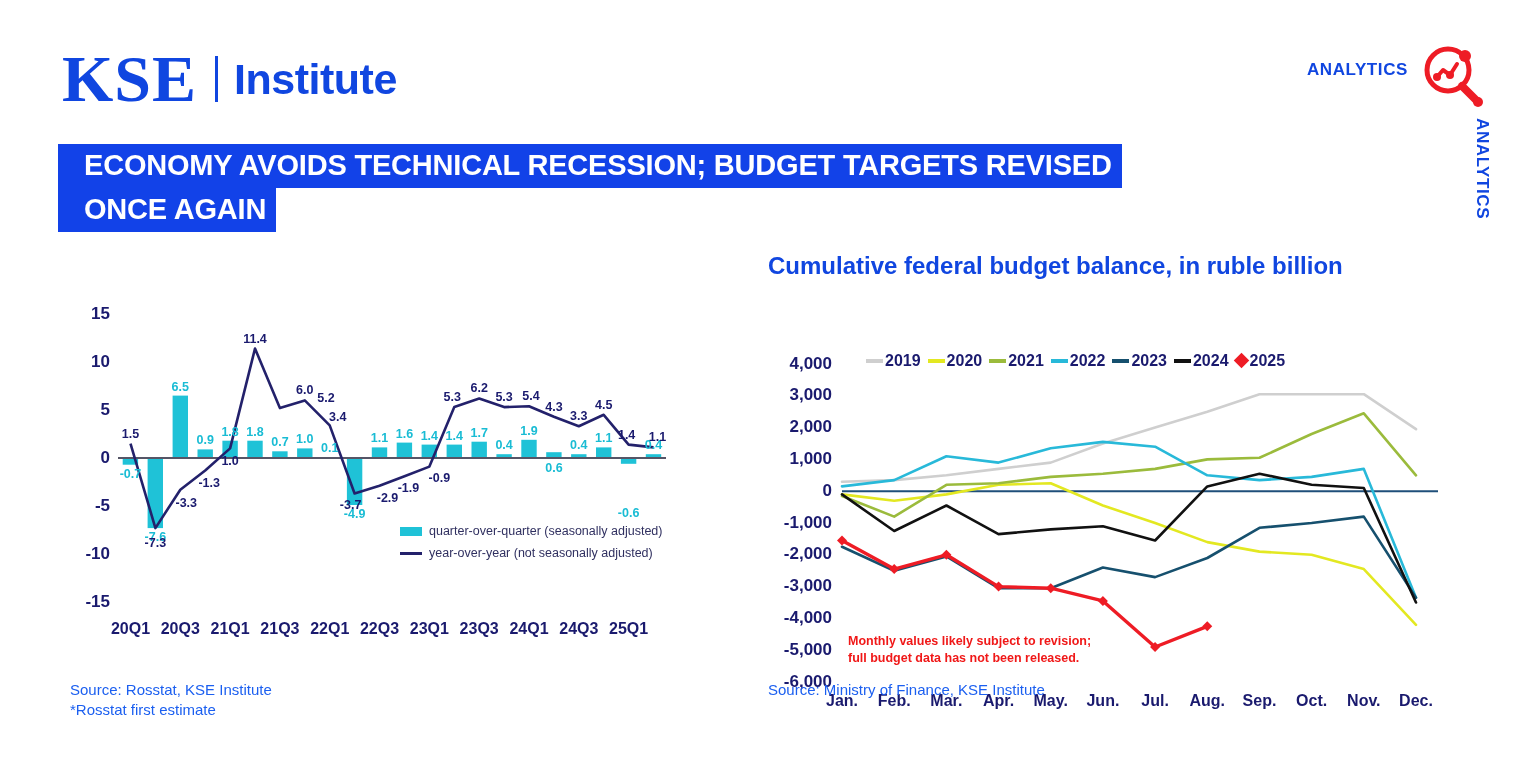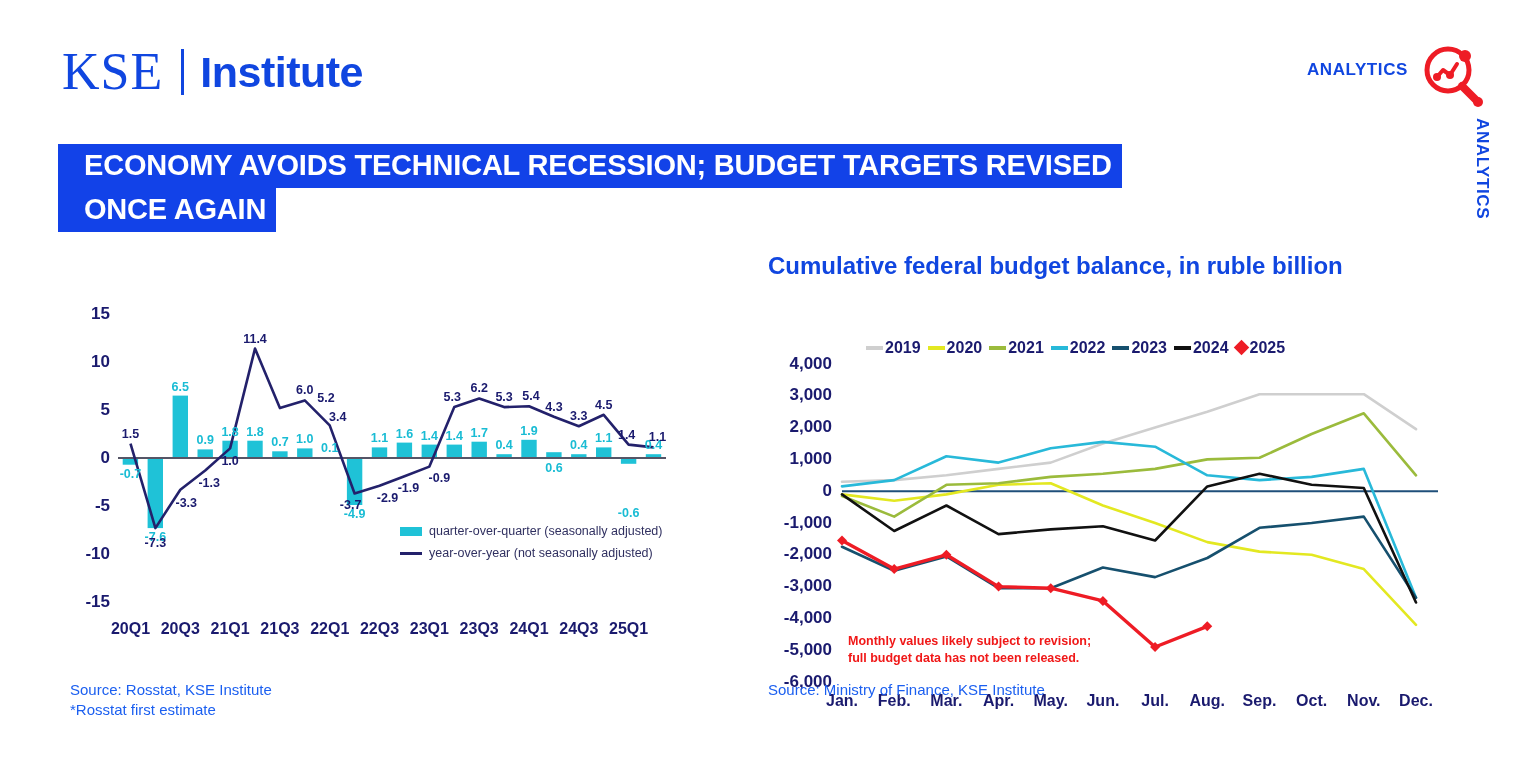--- a/index.html
+++ b/index.html
@@ -7,21 +7,21 @@
     width:1536px;height:770px;background:#ffffff;
     font-family:"Liberation Sans", sans-serif;
     -webkit-font-smoothing:antialiased;
     position:relative;overflow:hidden;
   }
   .page{position:absolute;inset:0;}
 
   
   .logo-wrap{position:absolute;left:62px;top:46px;display:flex;align-items:center;}
   .logo-kse{
-    font-family:"Liberation Serif", serif;font-weight:400;font-size:52px;
+    font-family:"Liberation Serif", serif;font-weight:700;font-size:66px;
     color:#1046e0;letter-spacing:1px;line-height:1;
   }
   .logo-div{width:3px;height:46px;background:#1046e0;margin:0 16px 0 18px;}
   .logo-inst{font-size:43px;font-weight:700;color:#1046e0;line-height:1;letter-spacing:-.5px;}
 
   .analytics-top{
     position:absolute;right:128px;top:60px;
     font-size:17px;font-weight:700;color:#1046e0;letter-spacing:.6px;
   }
   .analytics-mark{position:absolute;right:48px;top:44px;width:72px;height:64px;}
@@ -256,21 +256,21 @@
         <div class="xtick" style="left: 178.364px; top: 398px;">Mar.</div>
         <div class="xtick" style="left: 230.545px; top: 398px;">Apr.</div>
         <div class="xtick" style="left: 282.727px; top: 398px;">May.</div>
         <div class="xtick" style="left: 334.909px; top: 398px;">Jun.</div>
         <div class="xtick" style="left: 387.091px; top: 398px;">Jul.</div>
         <div class="xtick" style="left: 439.273px; top: 398px;">Aug.</div>
         <div class="xtick" style="left: 491.455px; top: 398px;">Sep.</div>
         <div class="xtick" style="left: 543.636px; top: 398px;">Oct.</div>
         <div class="xtick" style="left: 595.818px; top: 398px;">Nov.</div>
         <div class="xtick" style="left: 648px; top: 398px;">Dec.</div>
-        <div class="rlg" style="top: 45px;">
+        <div class="rlg" style="top: 58px;">
           <div class="item">
             <span class="dash" style="background:#cfcfcf"></span>
             <span class="yr">2019</span>
           </div>
           <div class="item">
             <span class="dash" style="background:#e3e821"></span>
             <span class="yr">2020</span>
           </div>
           <div class="item">
             <span class="dash" style="background:#9bbb3c"></span>

